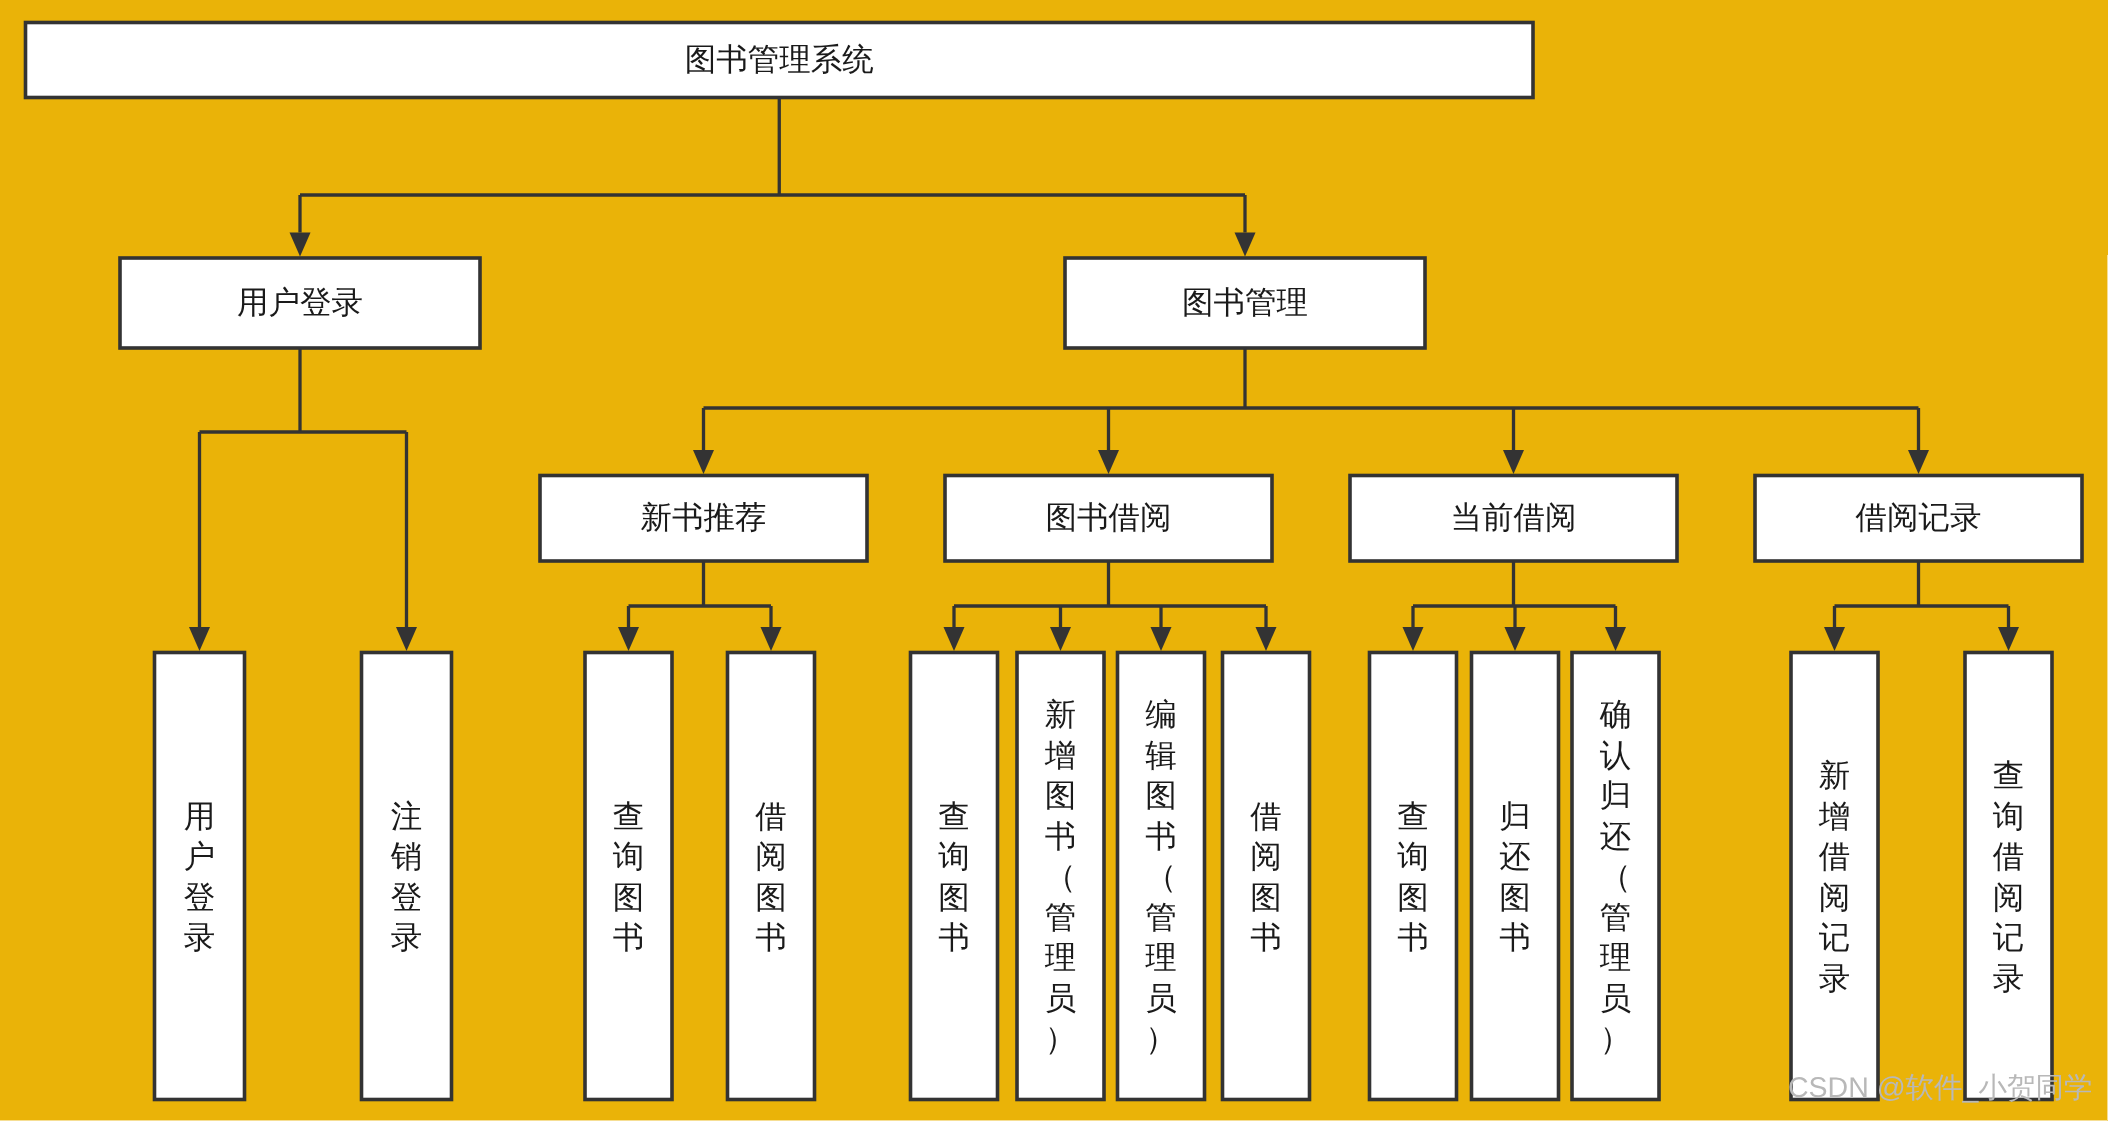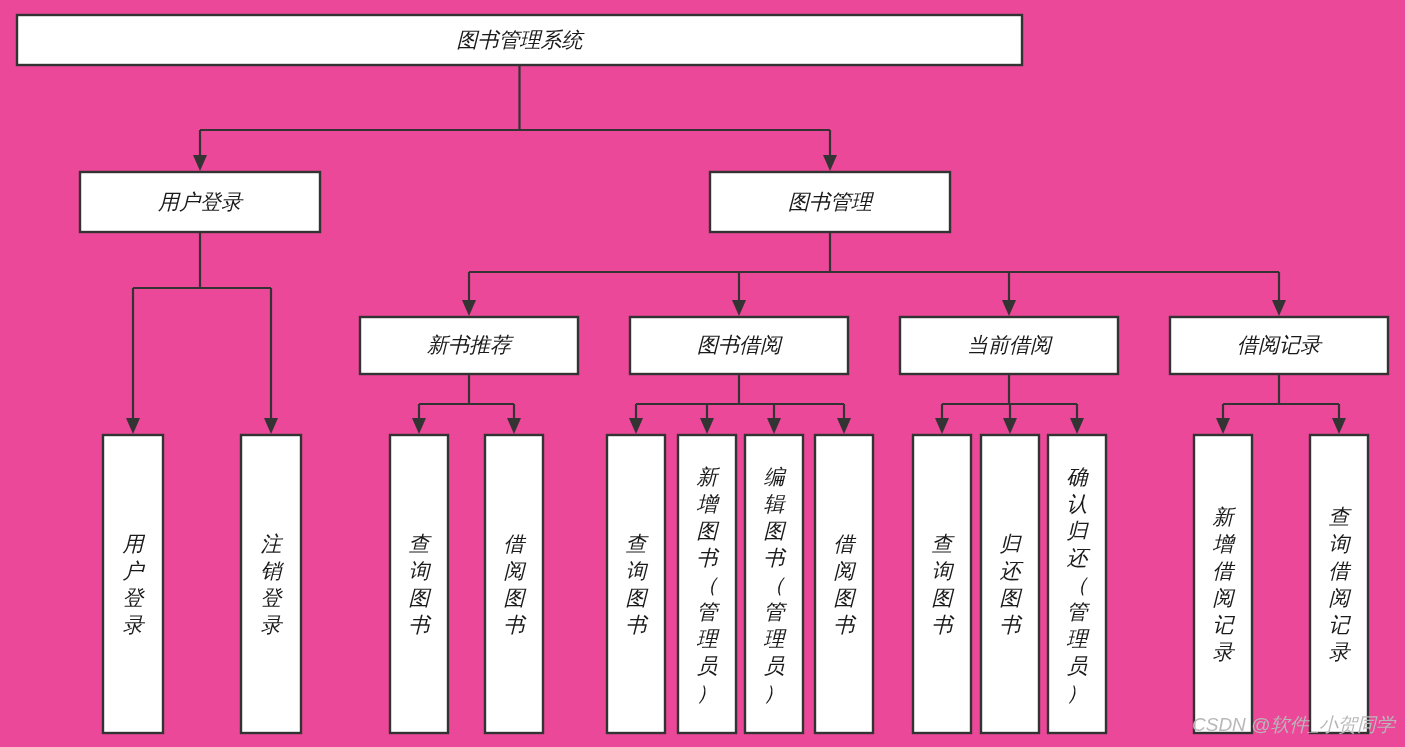--- a/index.html
+++ b/index.html
@@ -7,23 +7,22 @@
     padding: 0;
     background: #ffffff;
   }
   body {
     font-family: "Liberation Sans", "DejaVu Sans", sans-serif;
   }
   #diagram-root {
     position: relative;
     width: 1405px;
     height: 747px;
-    background: #ec4899;
+    background: #eab308;
     overflow: hidden;
-    font-style: italic;
   }
   svg.tree-canvas {
     position: absolute;
     left: 0;
     top: 0;
     width: 1405px;
     height: 747px;
     display: block;
   }
   .node-box {

